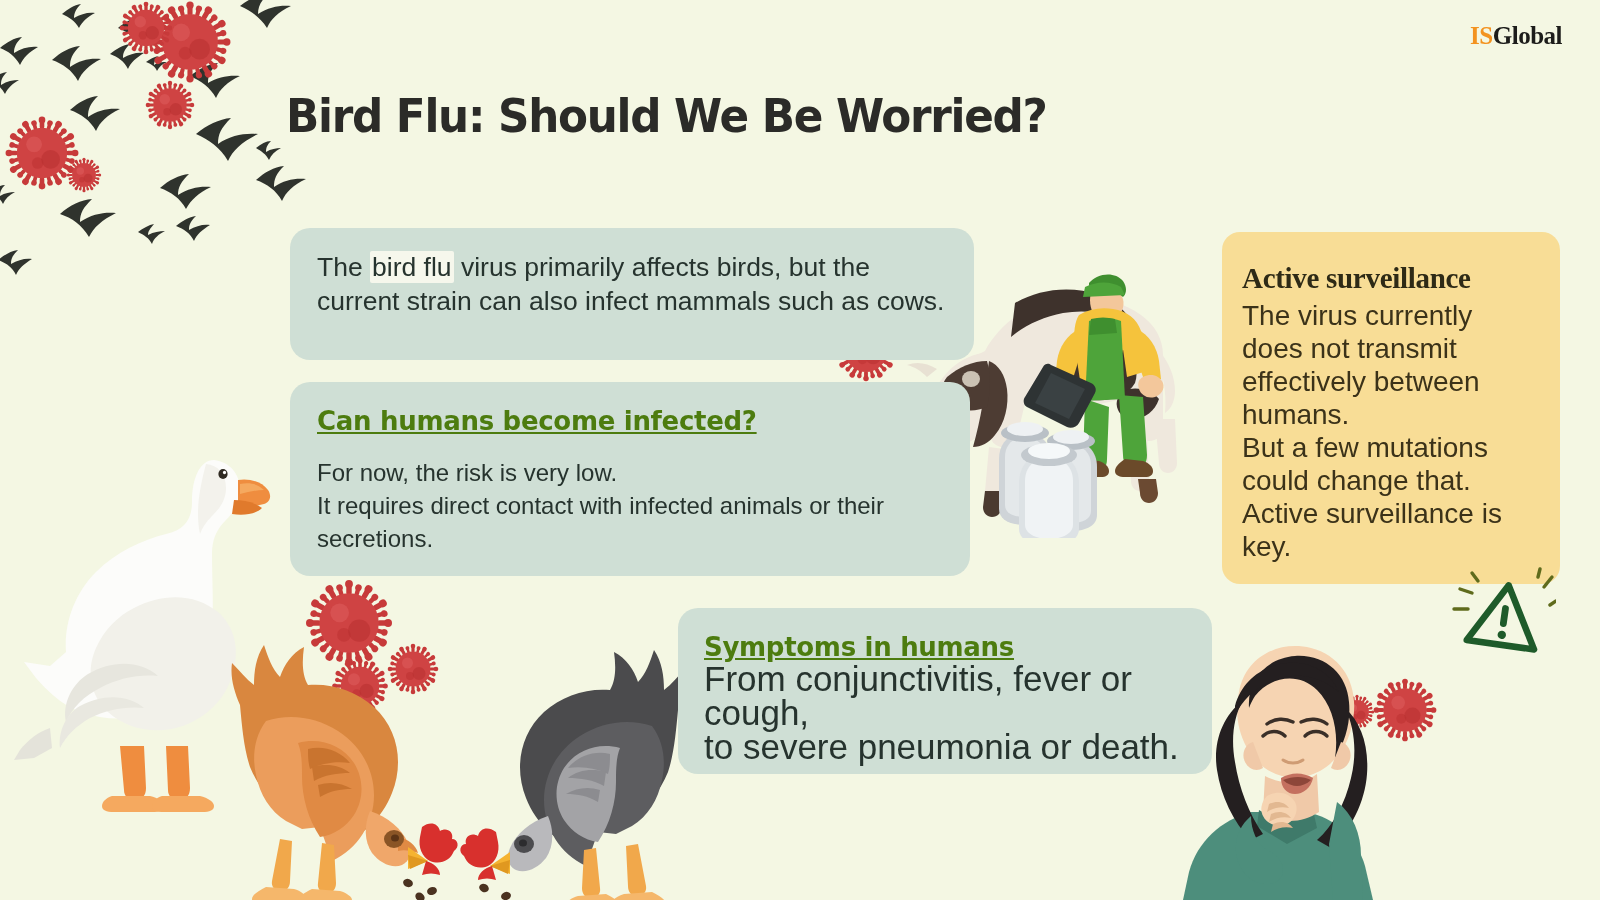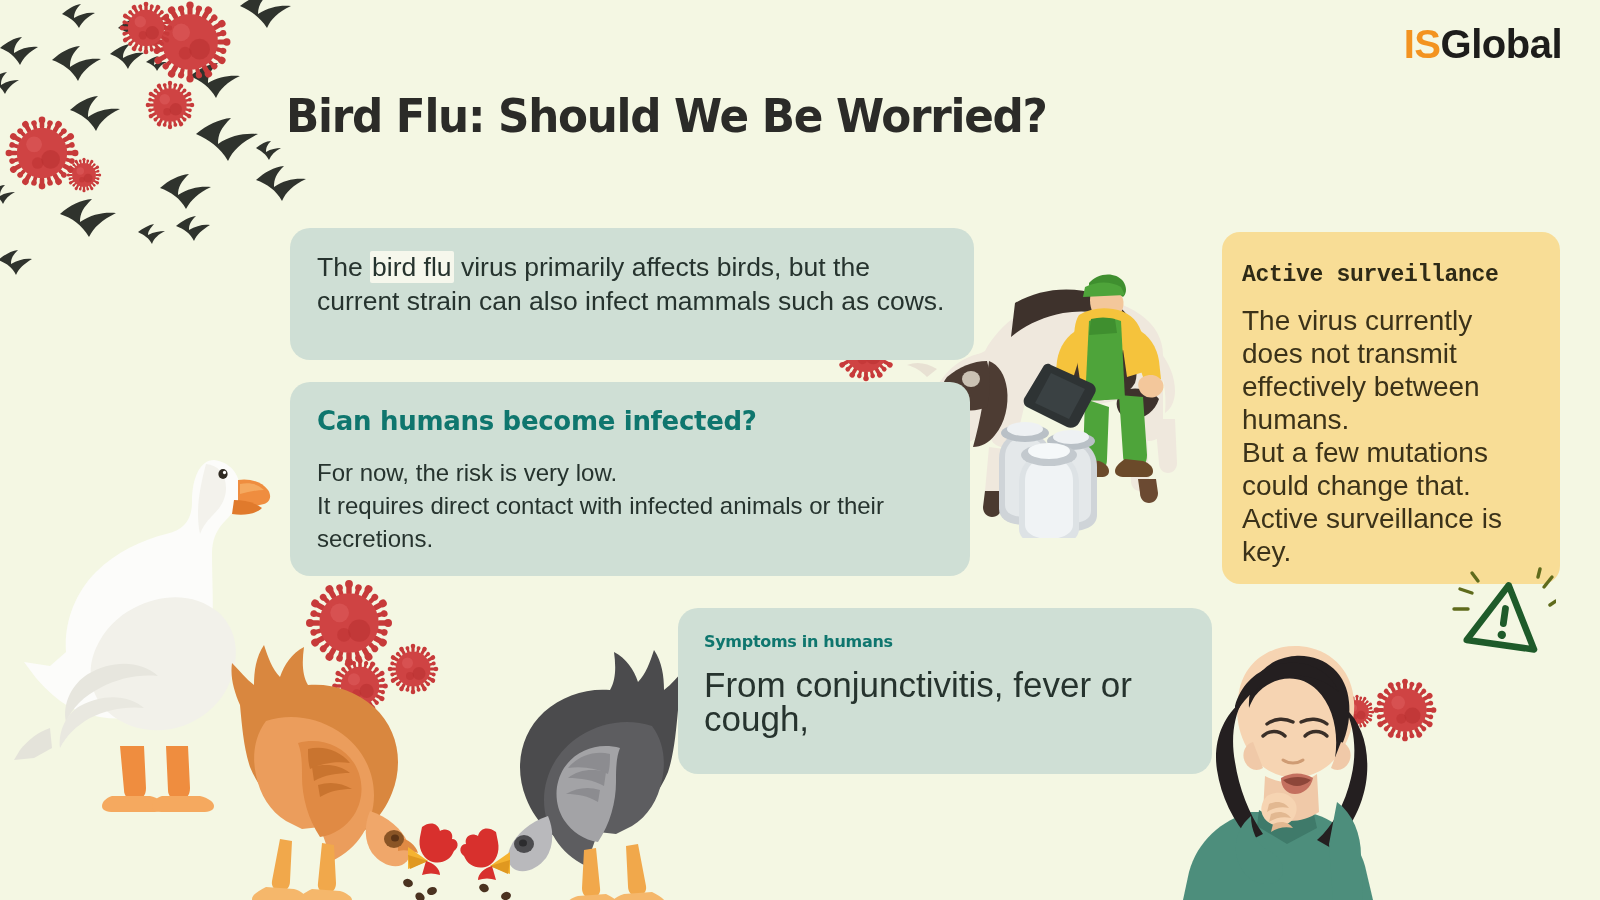--- a/index.html
+++ b/index.html
@@ -14,22 +14,22 @@
     background: #f4f7e3;
     overflow: hidden;
   }
 
   
   .deco { position: absolute; pointer-events: none; }
 
   
   #logo {
     position: absolute; top: 22px; right: 38px;
-    font-size: 40px; font-weight: 800; letter-spacing: -0.5px;
-    font-family: Liberation Sans, sans-serif;
+    font-size: 25px; font-weight: 800; letter-spacing: -0.5px;
+    font-family: Liberation Serif, serif;
     text-align: right;
   }
   #logo .is { color: #f39320; }
   #logo .global { color: #1d1d1b; }
 
   
   #title {
     position: absolute; left: 286px; top: 88px;
     font-size: 47px; font-weight: 800;
     color: #2b2b28;
@@ -43,53 +43,54 @@
   
   .card {
     position: absolute;
     background: #cfdfd5;
     border-radius: 20px;
     color: #22312c;
   }
   .card .h {
     font-weight: 800;
     font-family: "DejaVu Sans", sans-serif;
-    color: #0f766e;
+    color: #4d7c0f;
     letter-spacing: -0.3px;
+    text-decoration: underline;
   }
   .card .b {
     font-family: "Liberation Sans", sans-serif;
     color: #26332e;
   }
 
   #card-intro { left: 290px; top: 228px; width: 684px; height: 132px; padding: 22px 26px 12px 27px; }
   #card-intro .b { font-size: 26.5px; line-height: 34px; }
   #card-intro .hl {
     background: #f6f7ec;
     padding: 1px 2px;
     border-radius: 2px;
   }
 
   #card-humans { left: 290px; top: 382px; width: 680px; height: 194px; padding: 24px 26px 0 27px; }
   #card-humans .h { font-size: 26px; margin-bottom: 20px; }
   #card-humans .b { font-size: 24px; line-height: 33px; }
 
   #card-symptoms { left: 678px; top: 608px; width: 534px; height: 166px; padding: 24px 26px 0 26px; }
-  #card-symptoms .h { font-size: 16px; margin-bottom: 17px; }
+  #card-symptoms .h { font-size: 26px; }
   #card-symptoms .b { font-size: 35px; line-height: 34px; }
 
   #card-surv {
     position: absolute; left: 1222px; top: 232px; width: 338px; height: 352px;
     background: #f8dd96; border-radius: 18px; padding: 30px 22px 0 20px;
     color: #3a3118;
   }
   #card-surv .h {
-    font-size: 23px; font-weight: 800; color: #2e2a16;
-    font-family: Liberation Mono, monospace; letter-spacing: -0.3px;
-    margin-bottom: 16px;
+    font-size: 29px; font-weight: 800; color: #2e2a16;
+    font-family: Liberation Serif, serif; letter-spacing: -0.3px;
+    margin-bottom: 4px;
   }
   #card-surv .b { font-size: 28px; line-height: 33px; color: #3b3219; }
 
   
   #warn { position: absolute; left: 1452px; top: 567px; width: 104px; height: 96px; }
 
   
   #goose   { position: absolute; left: 14px;   top: 428px; width: 270px; height: 390px; }
   #hen-o   { position: absolute; left: 226px;  top: 625px; width: 250px; height: 275px; }
   #hen-g   { position: absolute; left: 452px;  top: 632px; width: 240px; height: 268px; }
@@ -434,20 +435,21 @@
     <div class="b">
       <div>For now, the risk is very low.</div>
       <div>It requires direct contact with infected animals or their secretions.</div>
     </div>
   </div>
 
   <div class="card" id="card-symptoms">
     <div class="h">Symptoms in humans</div>
     <div class="b">
       <div>From conjunctivitis, fever or cough,</div>
+      <div>to severe pneumonia or death.</div>
     </div>
   </div>
 
   <div id="card-surv">
     <div class="h">Active surveillance</div>
     <div class="b">
       <div>The virus currently does not transmit effectively between humans.</div>
       <div>But a few mutations could change that. Active surveillance is key.</div>
     </div>
   </div>

